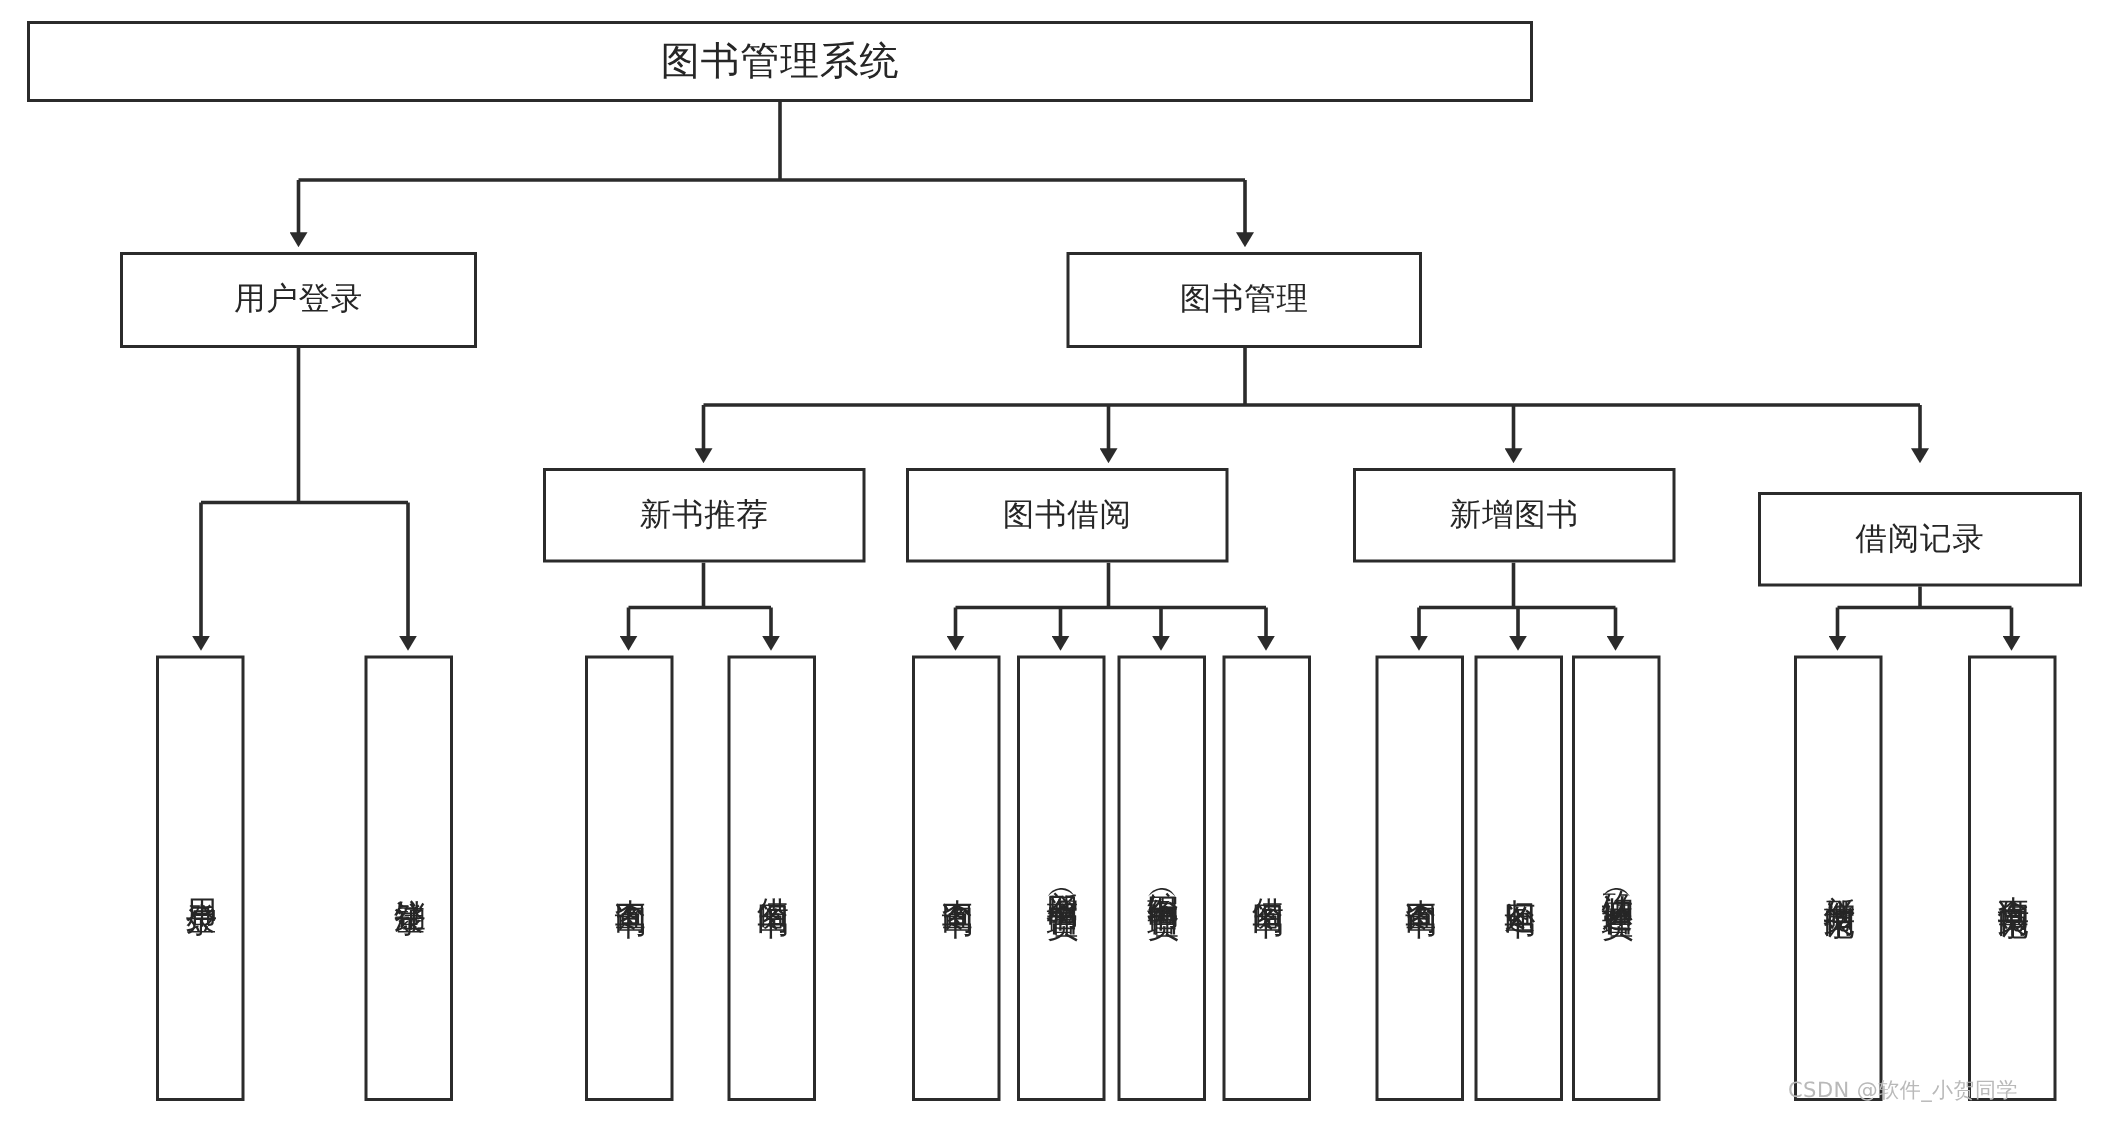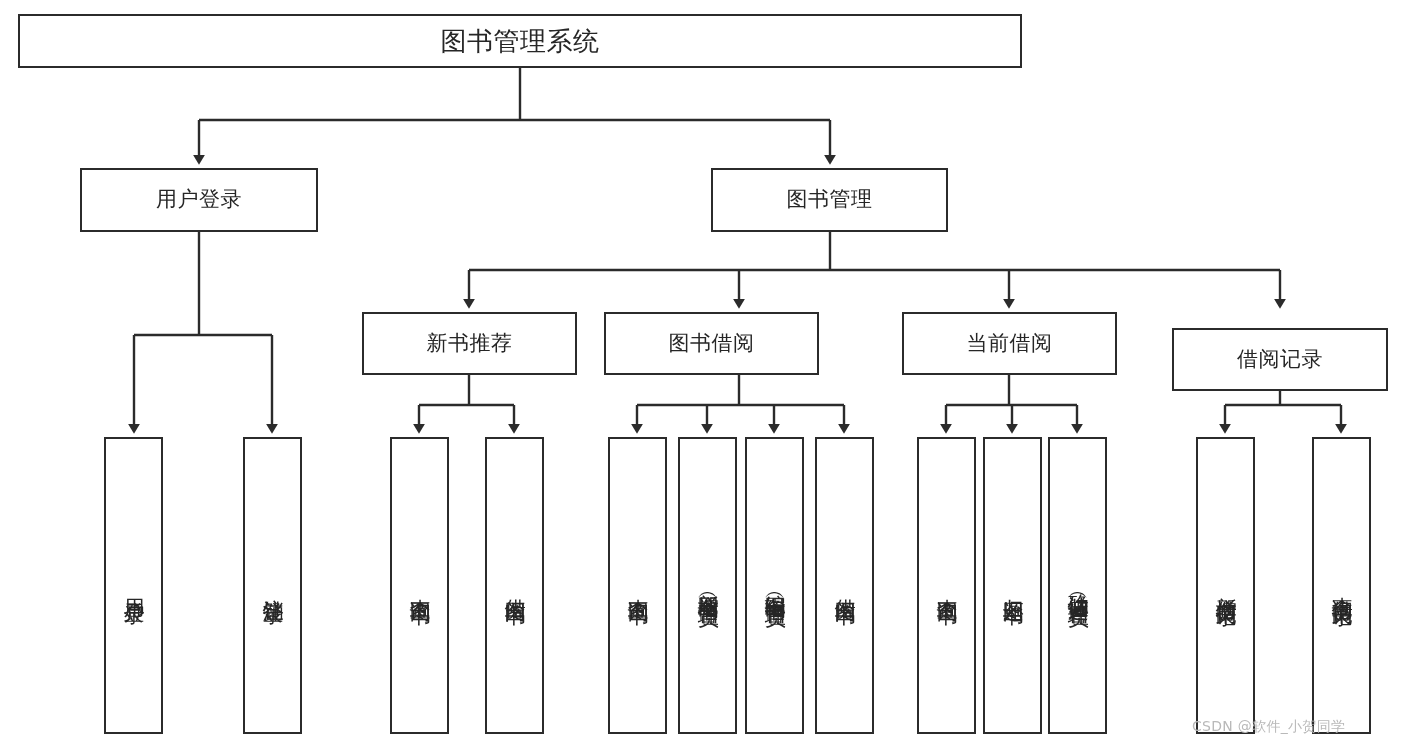--- a/index.html
+++ b/index.html
@@ -131,21 +131,21 @@
     <span class="label">图书管理</span>
   </div>
 
   <div class="node horiz" style="left:362px; top:312px; width:215px; height:63px;">
     <span class="label">新书推荐</span>
   </div>
   <div class="node horiz" style="left:604px; top:312px; width:215px; height:63px;">
     <span class="label">图书借阅</span>
   </div>
   <div class="node horiz" style="left:902px; top:312px; width:215px; height:63px;">
-    <span class="label">当前借阅</span>
+    <span class="label">新增图书</span>
   </div>
   <div class="node horiz" style="left:1172px; top:328px; width:216px; height:63px;">
     <span class="label">借阅记录</span>
   </div>
 
   <div class="node vert" style="left:104px; top:437px; width:59px; height:297px;">
     <span class="label">用户登录</span>
   </div>
   <div class="node vert" style="left:243px; top:437px; width:59px; height:297px;">
     <span class="label">注销登录</span>

